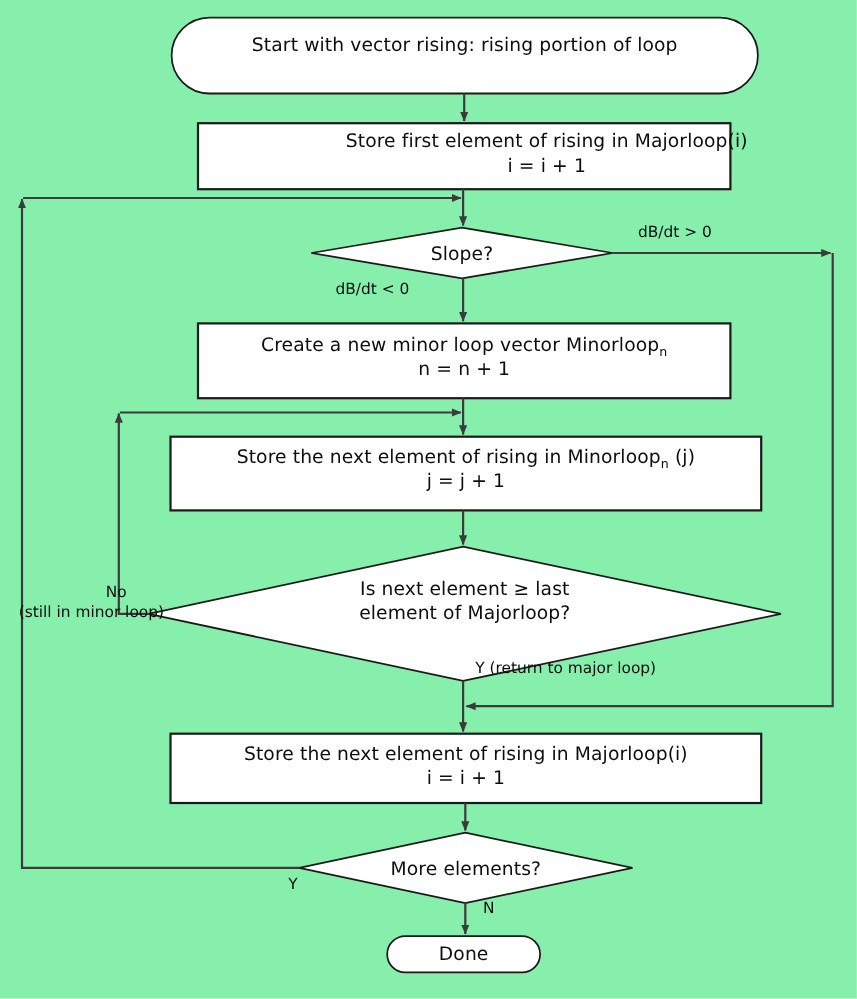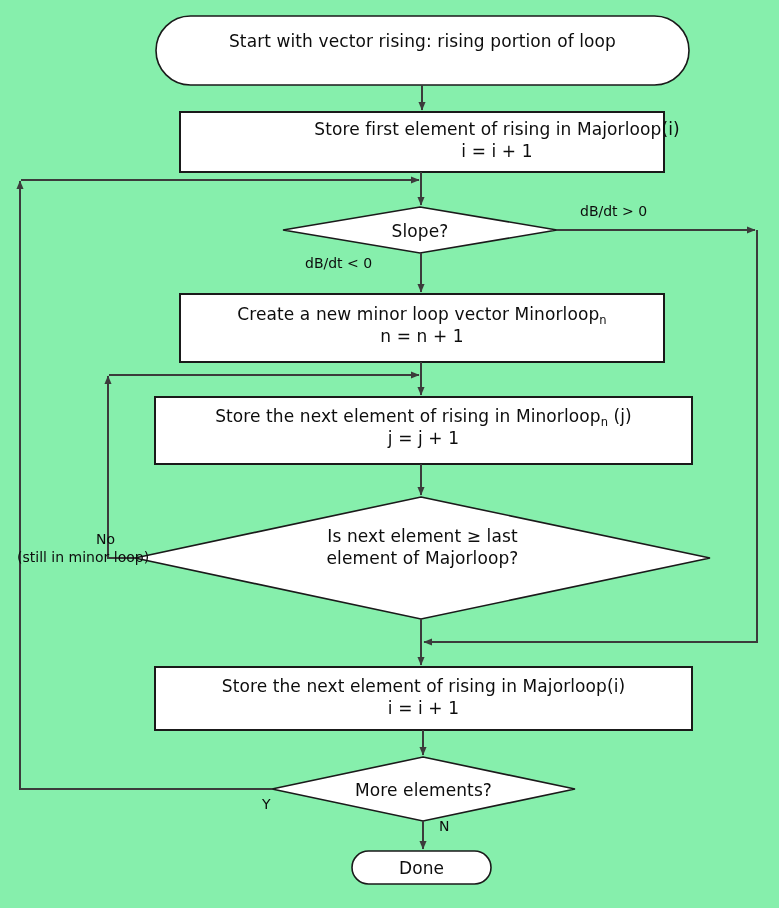--- a/index.html
+++ b/index.html
@@ -170,18 +170,19 @@
 
   <div class="edge-label" style="left:580px; top:203px;">dB/dt &gt; 0</div>
 
   <div class="edge-label" style="left:305px; top:255px;">dB/dt &lt; 0</div>
 
   <div class="edge-label" style="left:62px; top:531px;">
     <span>No</span>
     <span class="t-line2" style="margin-left:-45px;">(still in minor loop)</span>
   </div>
 
+  <div class="edge-label" style="left:432px; top:600px;">Y (return to major loop)</div>
 
   <div class="edge-label" style="left:262px; top:796px;">Y</div>
 
   <div class="edge-label" style="left:439px; top:818px;">N</div>
 
 </div>
 
 </body></html>

